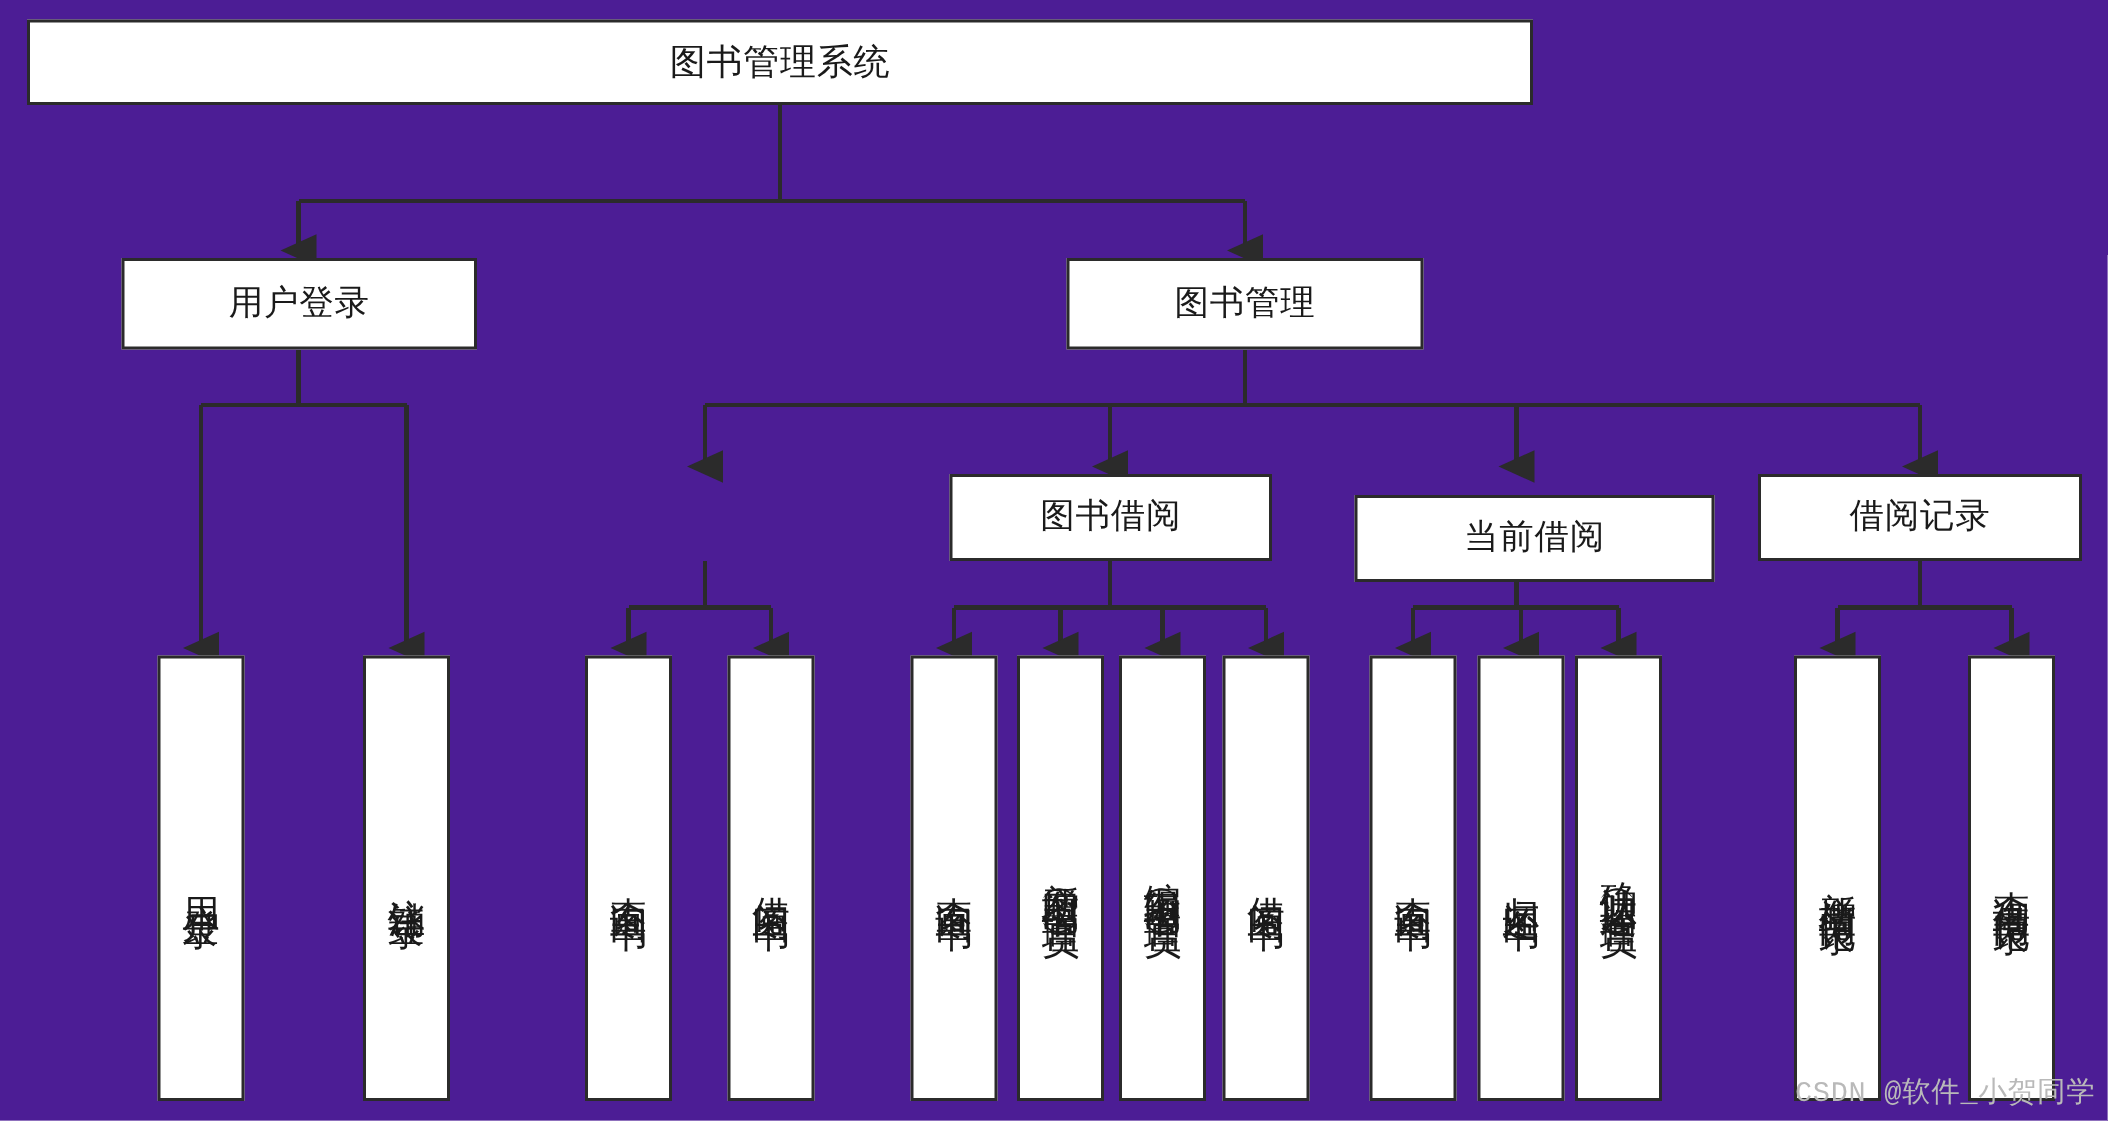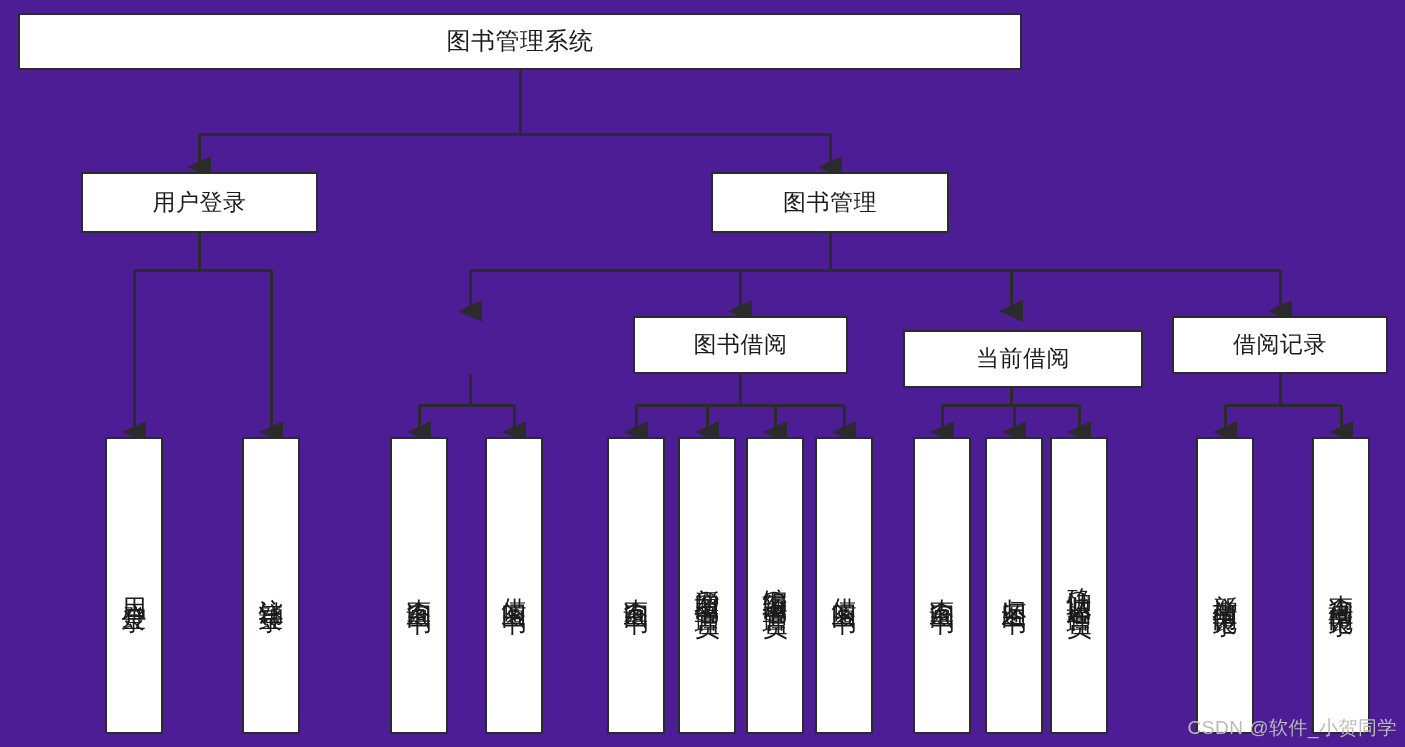--- a/index.html
+++ b/index.html
@@ -62,21 +62,21 @@
     letter-spacing: 4px;
     line-height: 1;
     white-space: nowrap;
   }
   #watermark {
     position: absolute;
     right: 8px;
     bottom: 6px;
     font-size: 19px;
     color: #b9b9b9;
-    font-family: Liberation Sans, sans-serif;
+    font-family: Liberation Mono, monospace;
     letter-spacing: 0.5px;
     z-index: 3;
     user-select: none;
   }
 </style>
 </head>
 <body>
 
 <div id="diagram-root">
 

